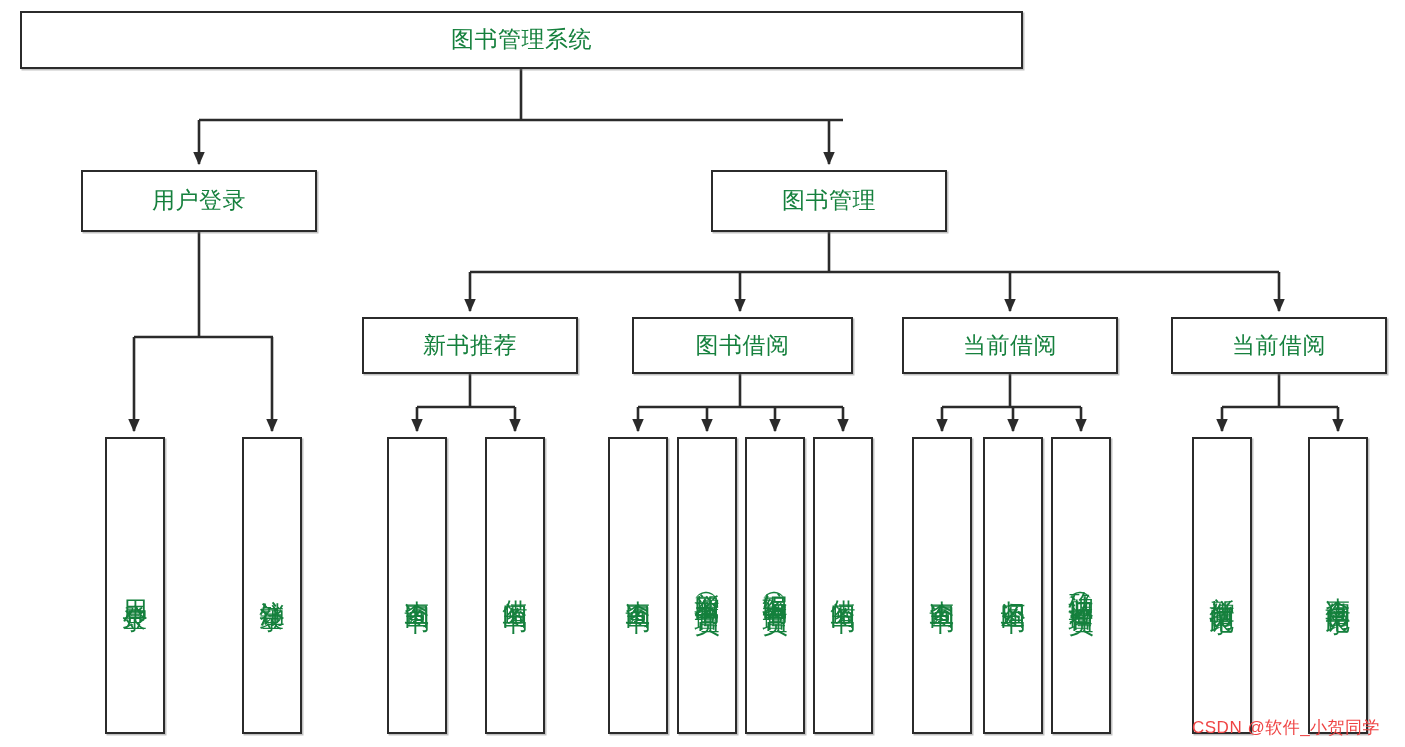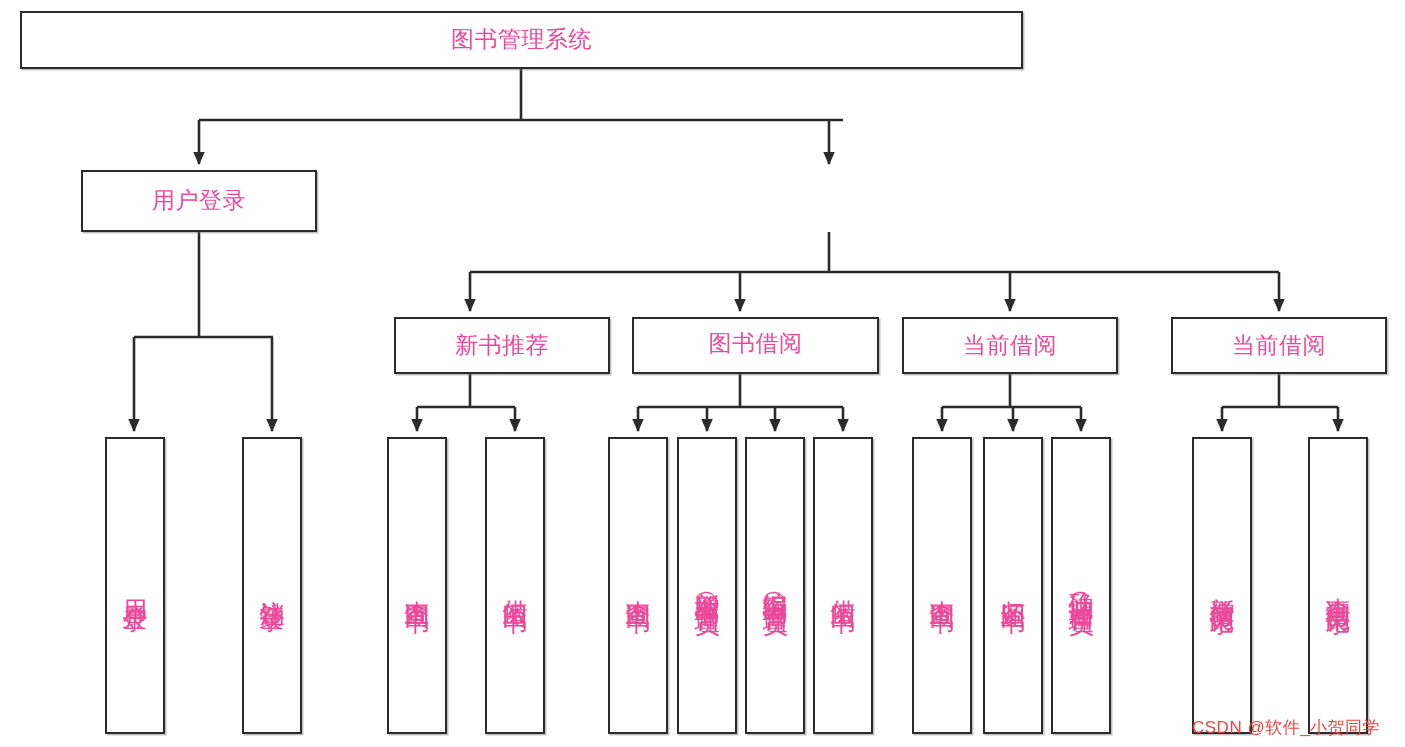--- a/index.html
+++ b/index.html
@@ -34,21 +34,21 @@
     align-items: center;
     justify-content: center;
     color: #1a1a1a;
     box-shadow: 1.5px 1.5px 0 rgba(120,120,120,0.45);
   }
   .node-label {
     display: block;
     text-align: center;
     line-height: 1.18;
     letter-spacing: 0.5px;
-    color: #ec4899;
+    color: #15803d;
   }
   .node.horizontal .node-label {
     font-size: 23px;
   }
   .node.vertical {
     align-items: center;
     justify-content: center;
     padding: 6px 0;
   }
   .node.vertical .node-label {
@@ -127,26 +127,29 @@
   </svg>
 
   <div class="node horizontal" style="left:20px; top:11px; width:1003px; height:58px;">
     <span class="node-label">图书管理系统</span>
   </div>
 
   <div class="node horizontal" style="left:81px; top:170px; width:236px; height:62px;">
     <span class="node-label">用户登录</span>
   </div>
 
-
-  <div class="node horizontal" style="left:362px; top:317px; width:216px; height:57px;margin-left:32px;">
+  <div class="node horizontal" style="left:711px; top:170px; width:236px; height:62px;">
+    <span class="node-label">图书管理</span>
+  </div>
+
+  <div class="node horizontal" style="left:362px; top:317px; width:216px; height:57px;">
     <span class="node-label">新书推荐</span>
   </div>
 
-  <div class="node horizontal" style="left:632px; top:317px; width:247px; height:57px;font-family:Liberation Mono, monospace;">
+  <div class="node horizontal" style="left:632px; top:317px; width:221px; height:57px;">
     <span class="node-label">图书借阅</span>
   </div>
 
   <div class="node horizontal" style="left:902px; top:317px; width:216px; height:57px;justify-content:center;">
     <span class="node-label">当前借阅</span>
   </div>
 
   <div class="node horizontal" style="left:1171px; top:317px; width:216px; height:57px;">
     <span class="node-label">当前借阅</span>
   </div>

